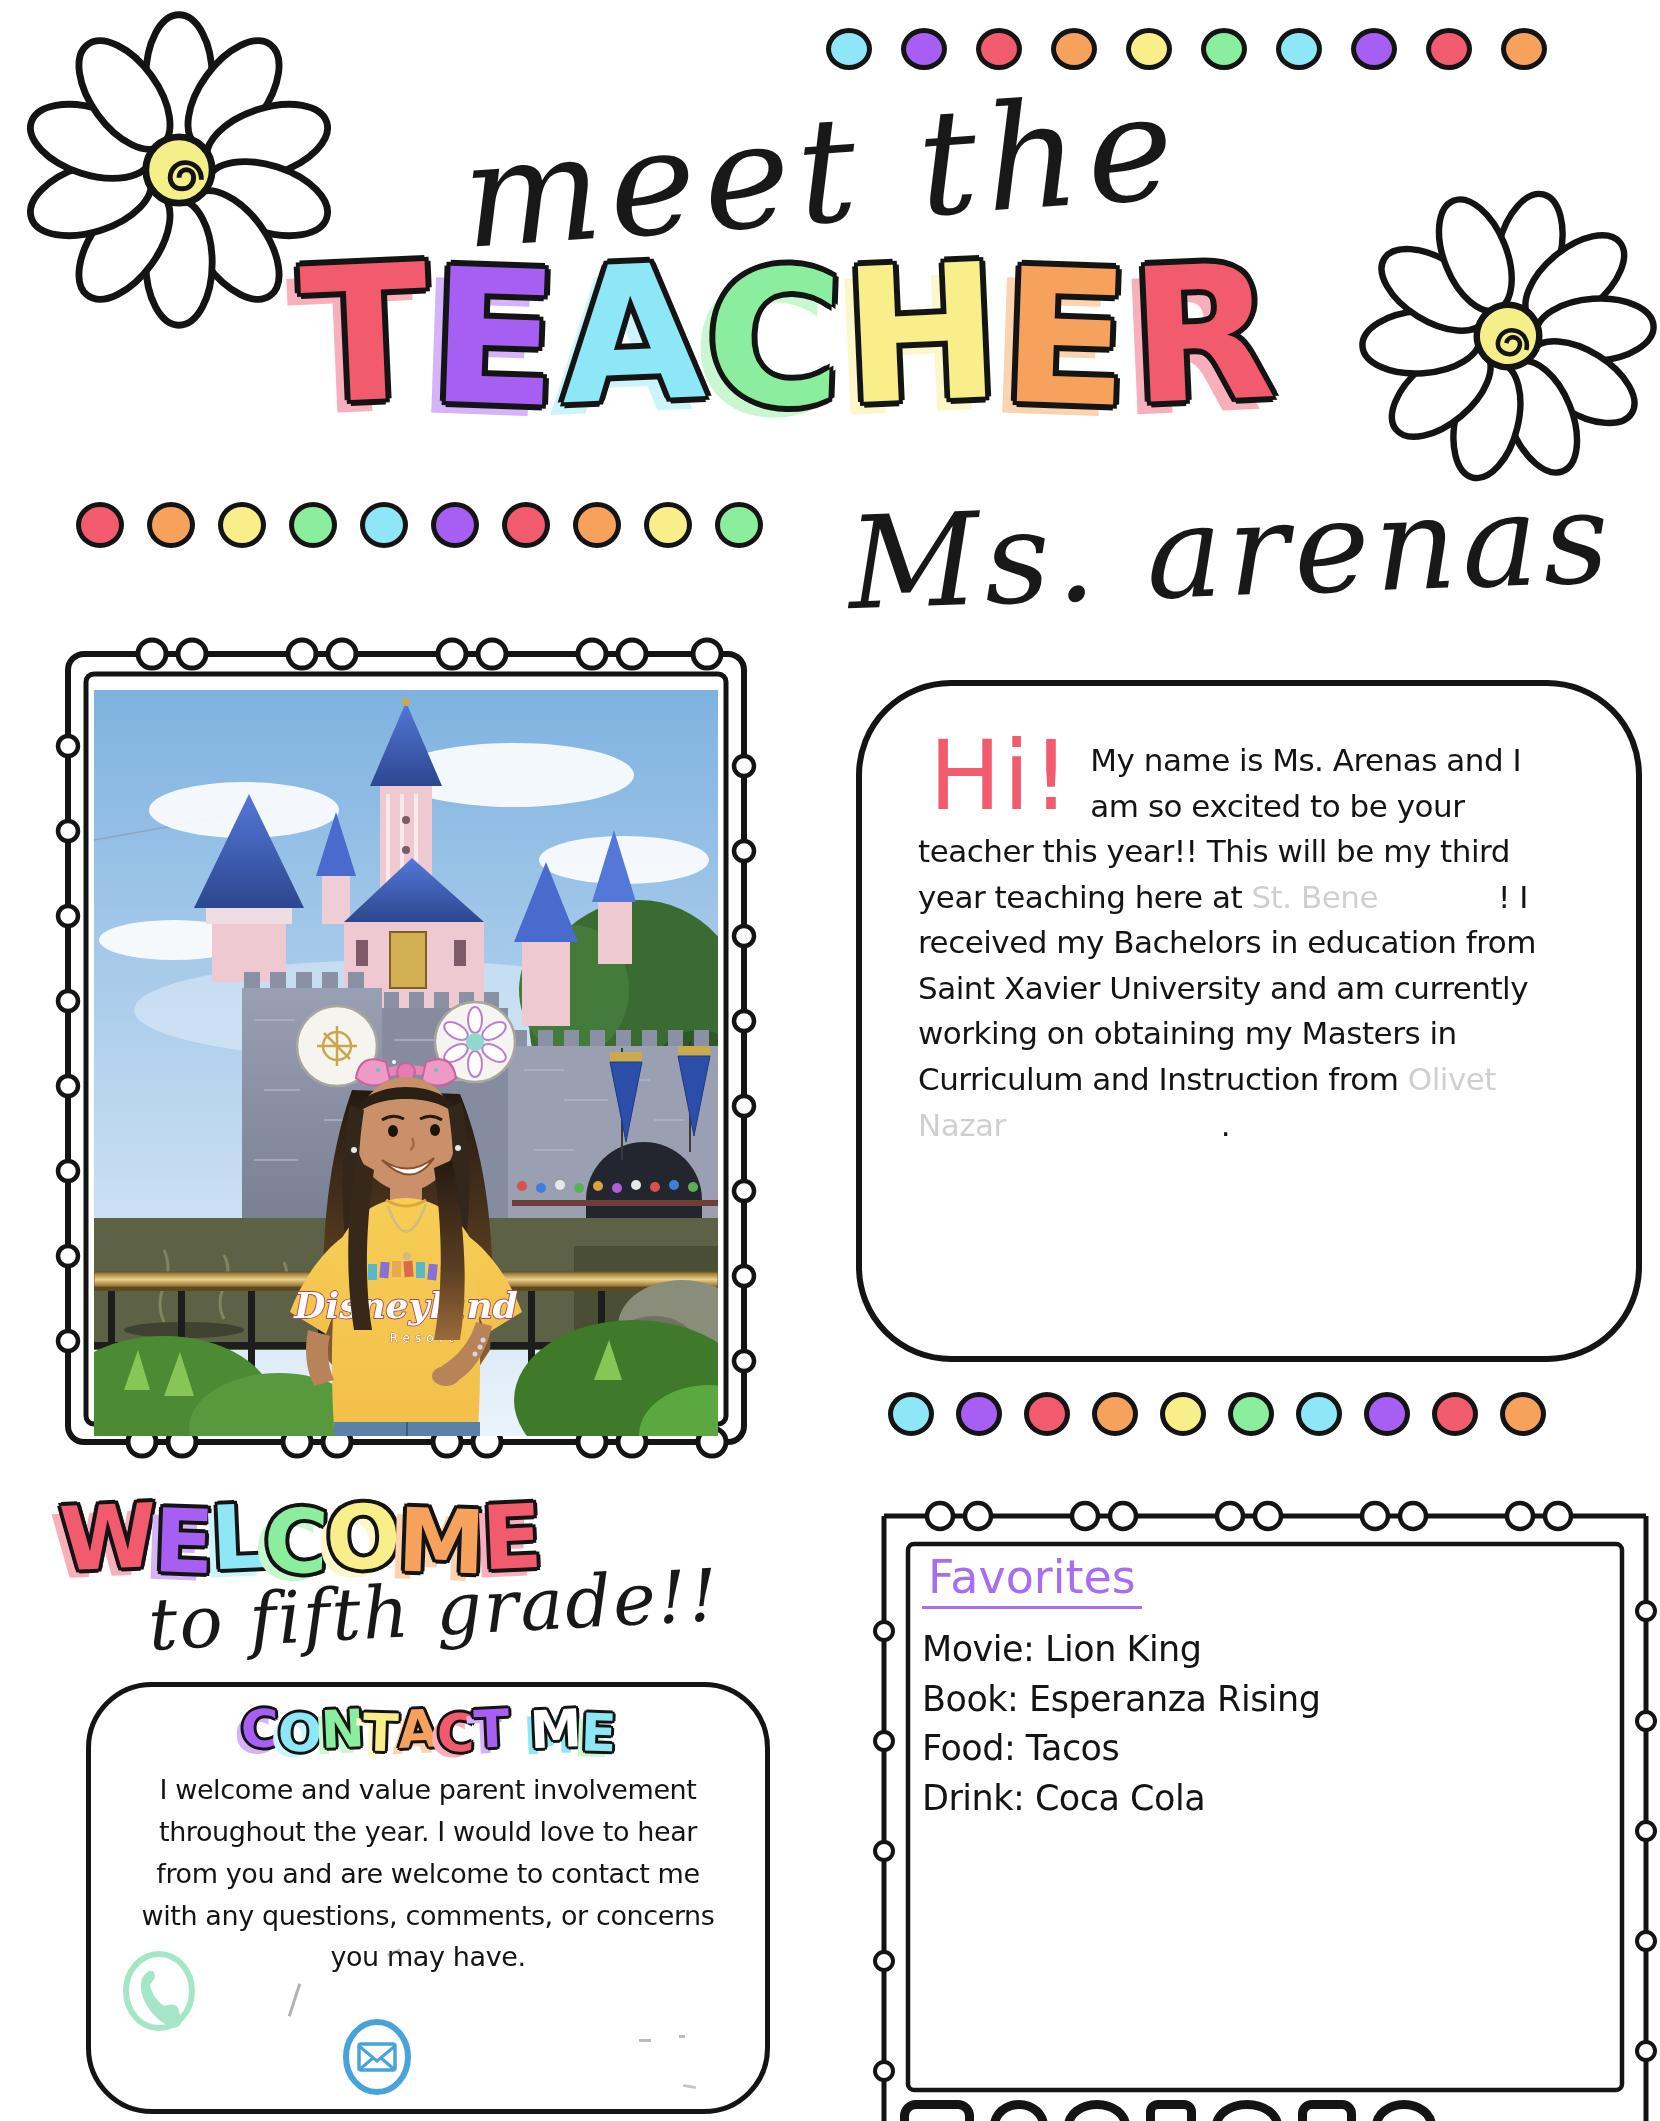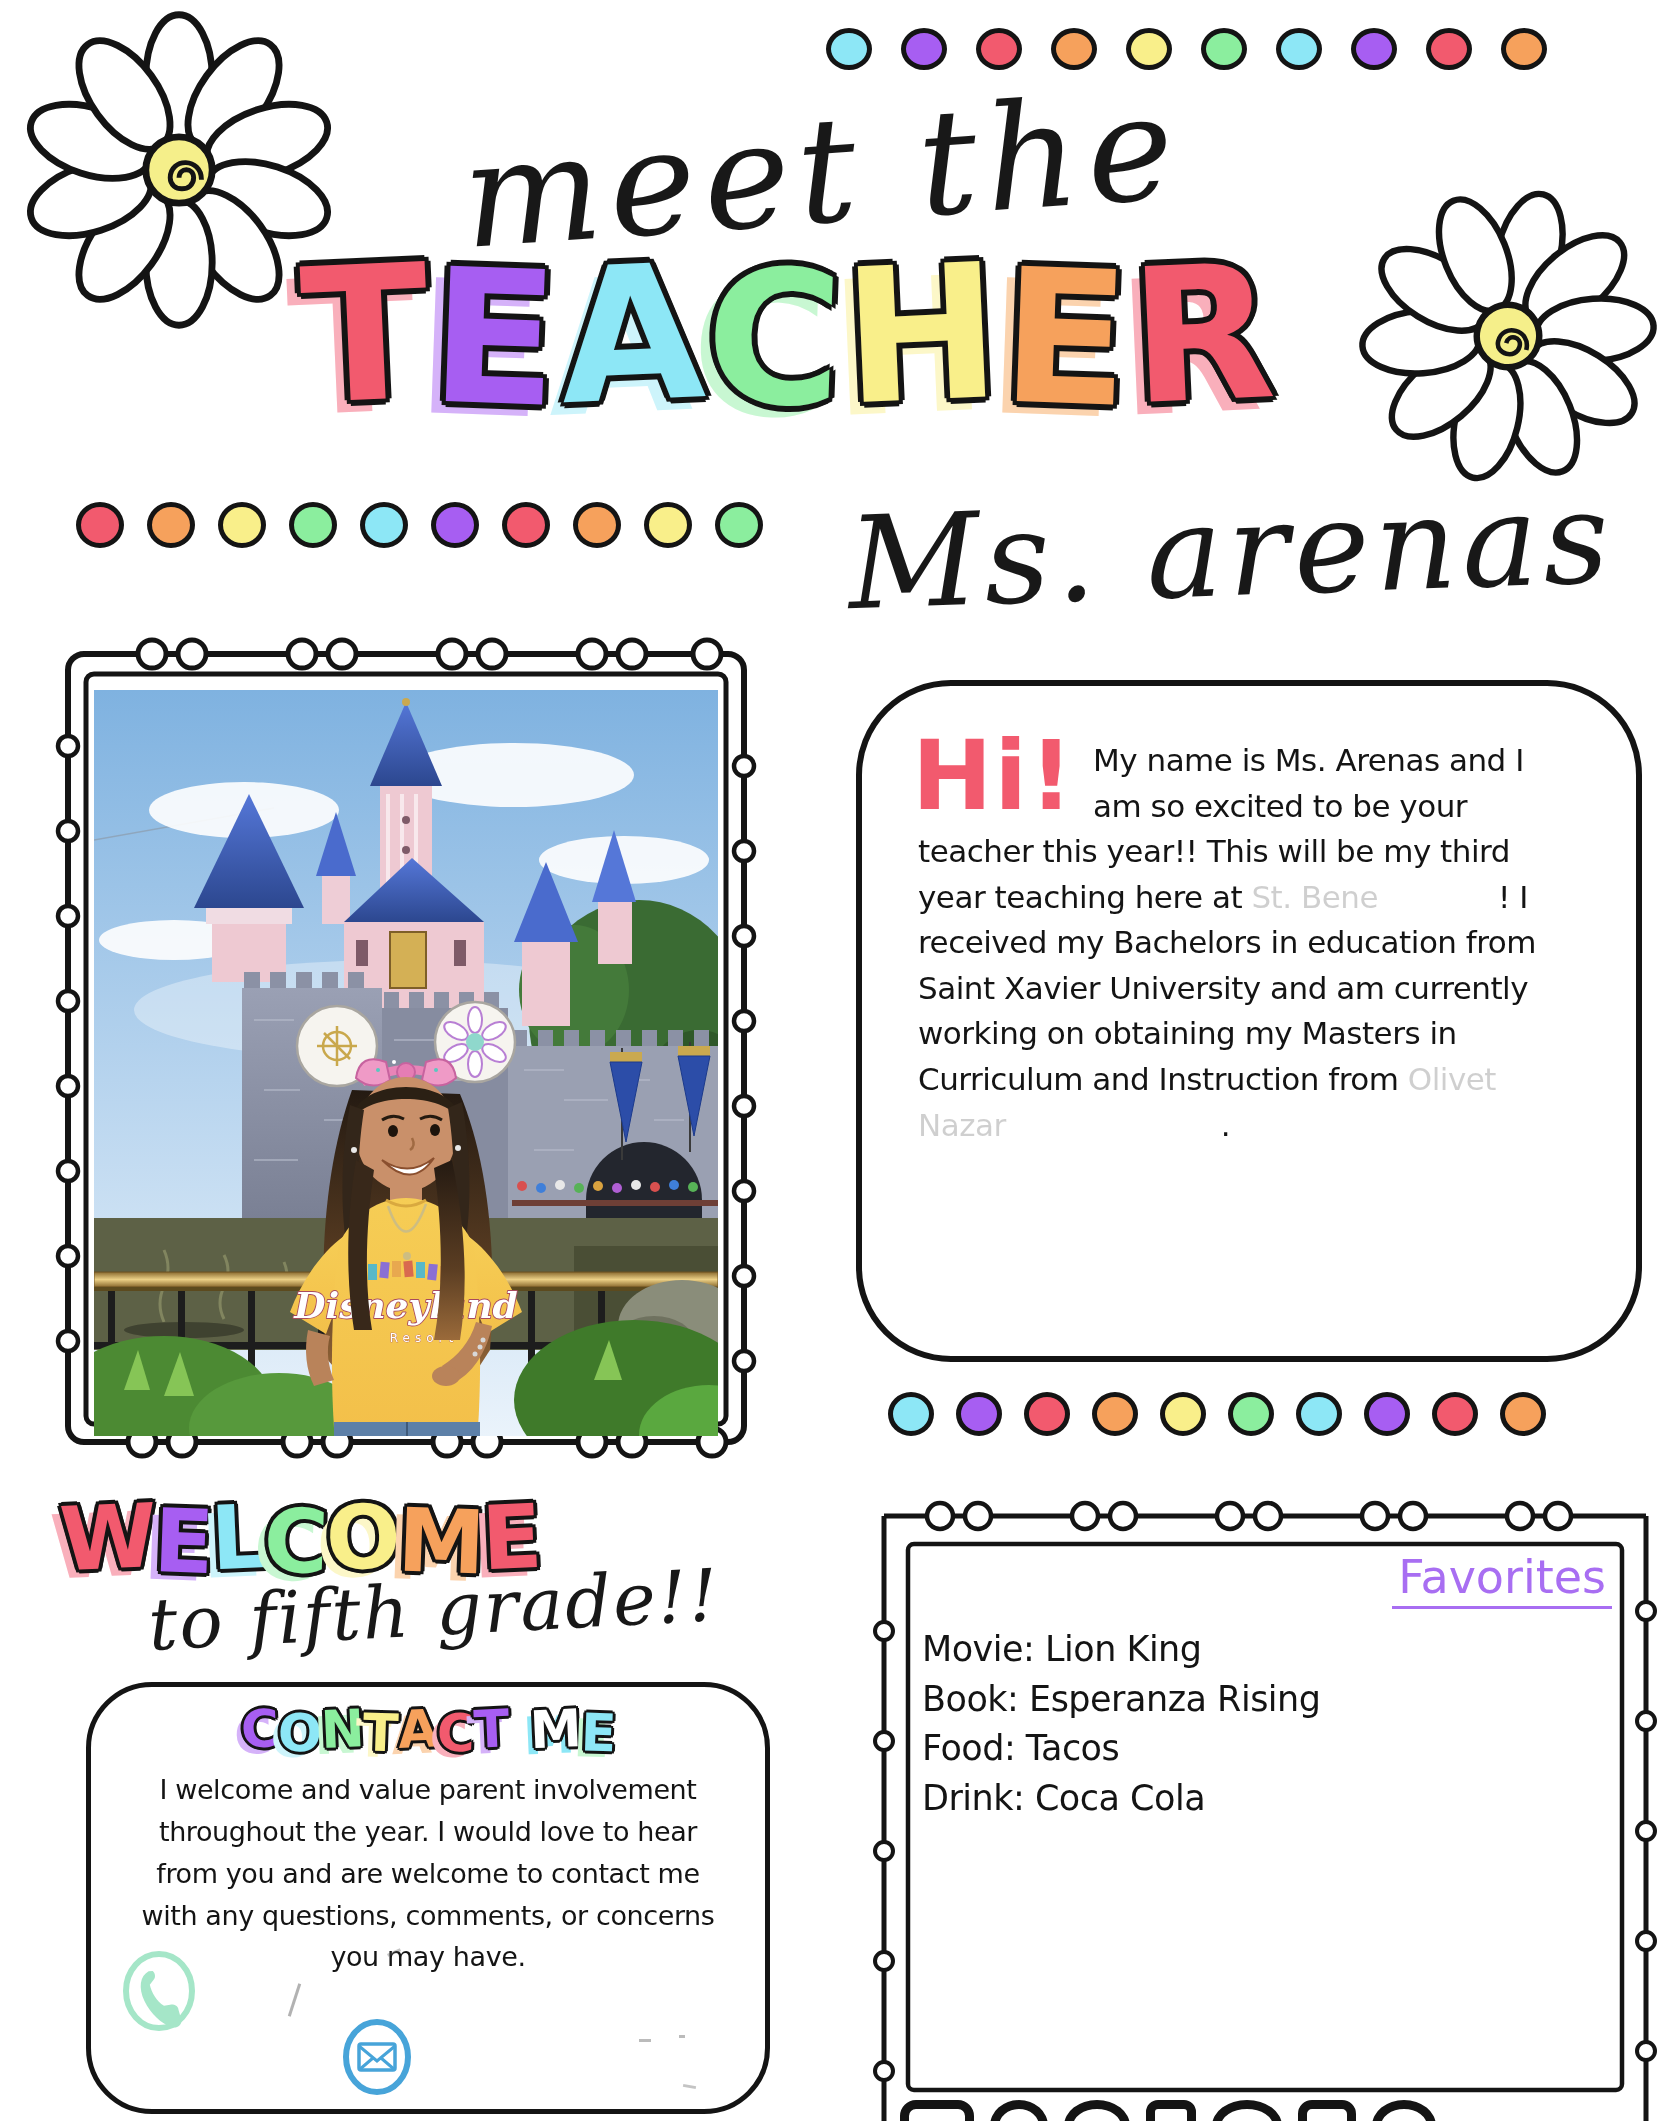--- a/index.html
+++ b/index.html
@@ -30,41 +30,41 @@
   .welcome-word{font-size:88px;letter-spacing:2px}
   .welcome-word .bl{margin-right:-5px}
   .contact-word{font-size:52px;letter-spacing:1px;text-align:center}
   .contact-word .bl{margin-right:-2px}
 
   
   .speech{width:786px;height:682px;border:6px solid #141414;border-radius:95px;box-sizing:border-box;
           padding:40px 46px 24px 44px;font-size:31px;line-height:1.47;letter-spacing:-0.5px}
   .speech p{margin:12px}
   .speech .p2{text-indent:92px;margin-top:2px}
-  .hi{float:left;font-size:96px;font-weight:700;line-height:.92;margin:6px 18px 6px 6px;letter-spacing:2px}
+  .hi{float:left;font-size:96px;font-weight:400;line-height:.92;margin:6px 18px 6px 23px;letter-spacing:2px}
   .faded{opacity:.2;filter:blur(.6px)}
   .gap{display:inline-block;height:1px}
   .g1{width:120px}.g2{width:215px}
 
   
   .photo-wrap{width:708px;height:862px}
   .photo-wrap svg{position:absolute;left:0;top:0}
   .photo-scene{left:42px !important;top:74px !important}
 
   
   .contact-card{width:684px;height:432px;border:5px solid #141414;border-radius:66px;box-sizing:border-box;padding-top:16px}
   .contact-body{margin:14px auto 0;width:578px;text-align:center;font-size:27px;line-height:1.55;letter-spacing:-0.4px}
   .icon-badge{position:absolute}
   .mark{position:absolute;background:#555}
 
   
   .fav-card{width:790px;height:645px}
   .fav-card svg{position:absolute;left:0;top:0}
   .fav-content{position:absolute;left:52px;top:74px;right:48px}
-  .fav-head-row{text-align:right}
+  .fav-head-row{text-align:left}
   .fav-heading{display:inline-block;font-size:46px;border-bottom:3px solid currentColor;padding:0 6px 2px}
   .fav-lines{margin-top:16px;font-size:35px;line-height:1.42;letter-spacing:-0.5px}
 
   
   .cut-row{display:flex;gap:16px}
   .cut{border:9px solid #141414;height:52px;box-sizing:border-box;background:#fff}
 </style>
 </head>
 <body>
 

